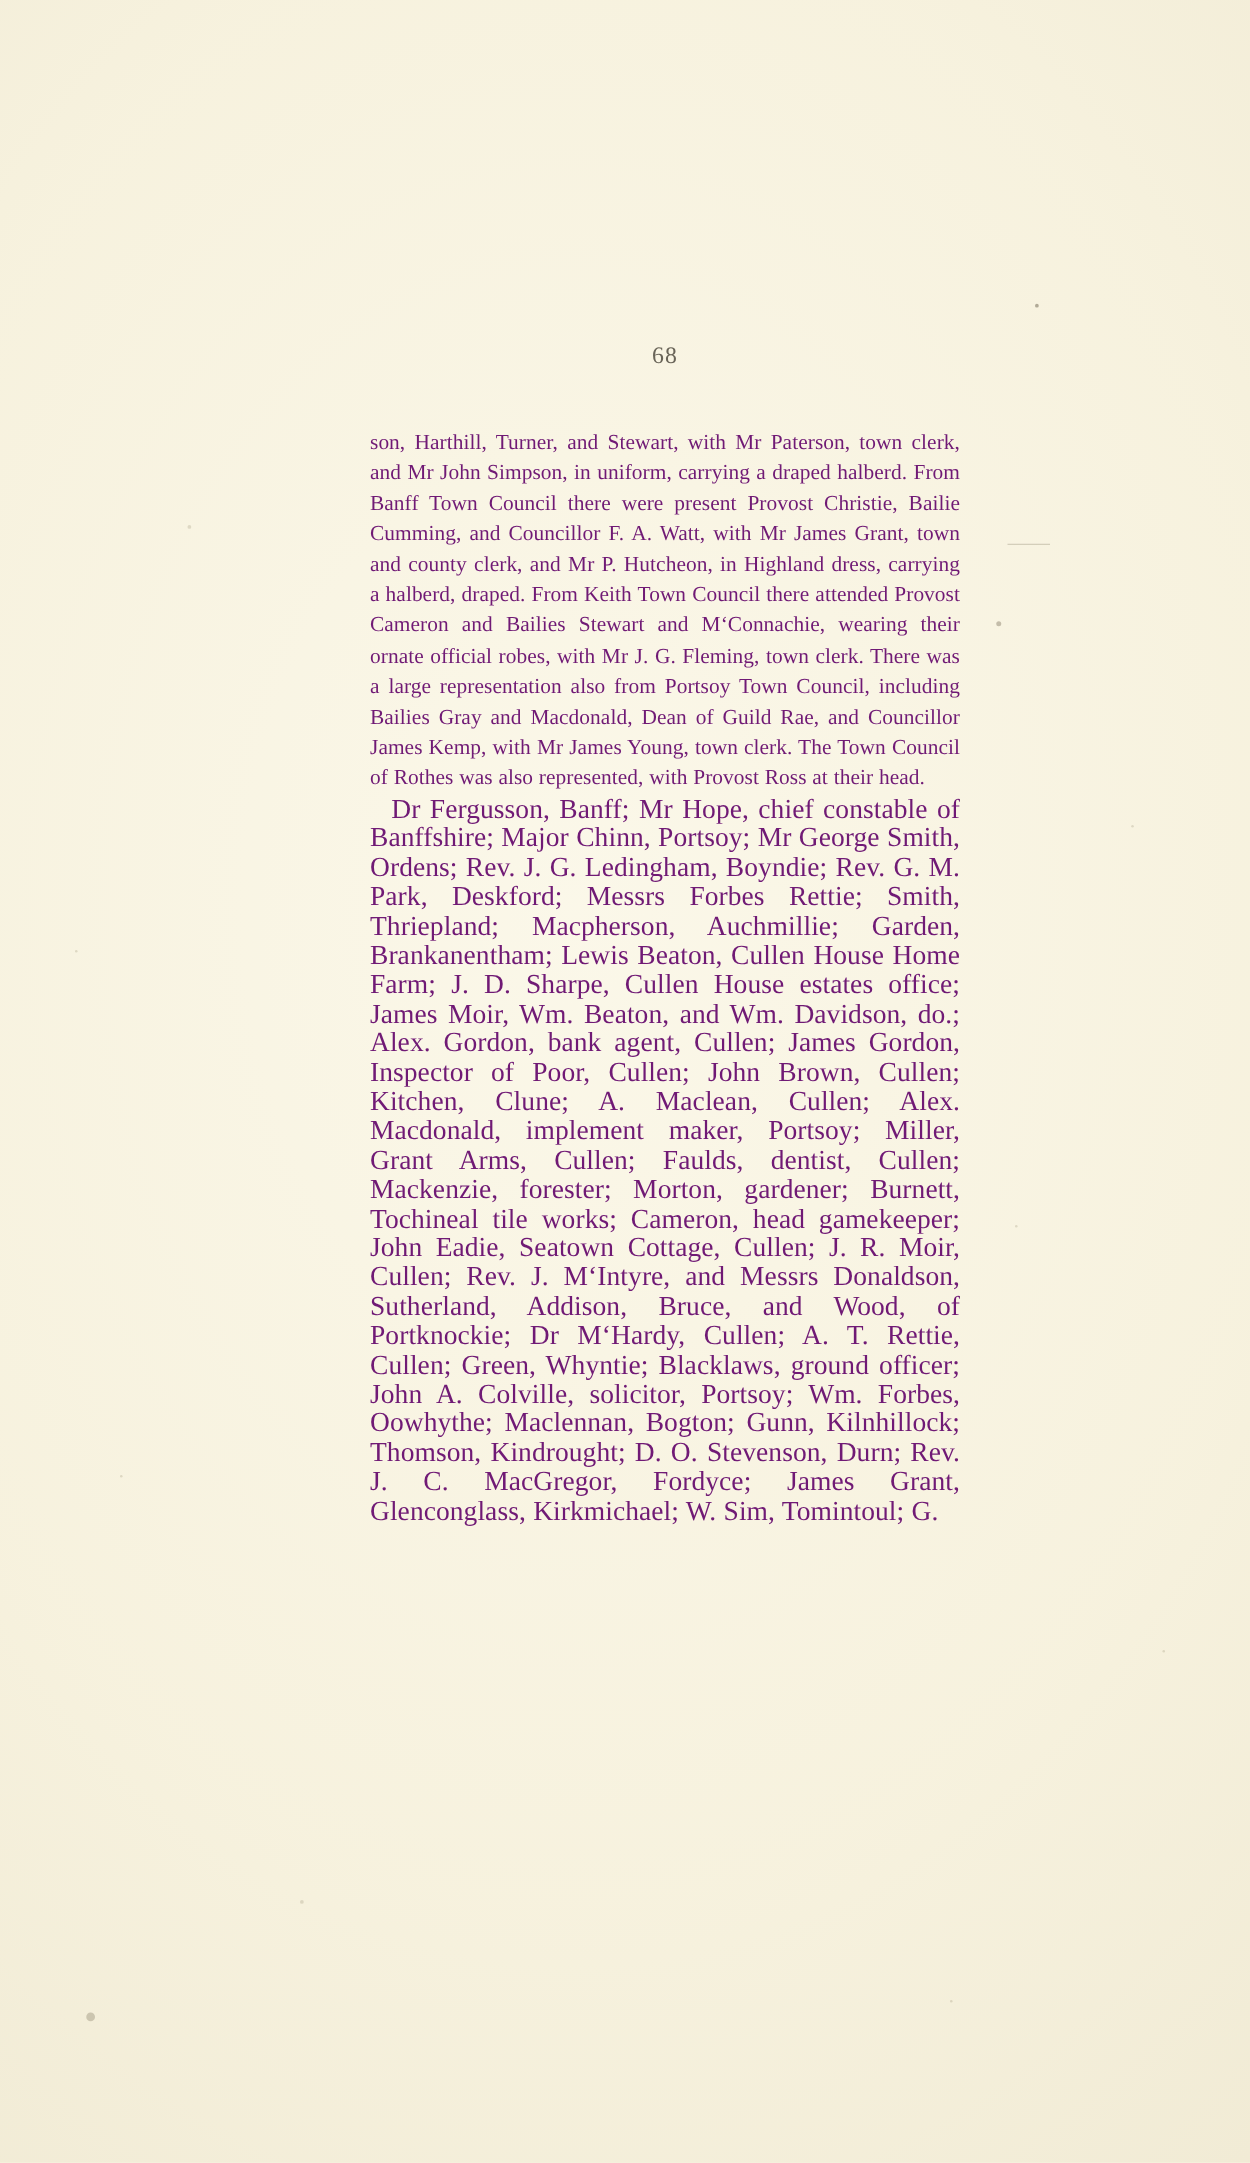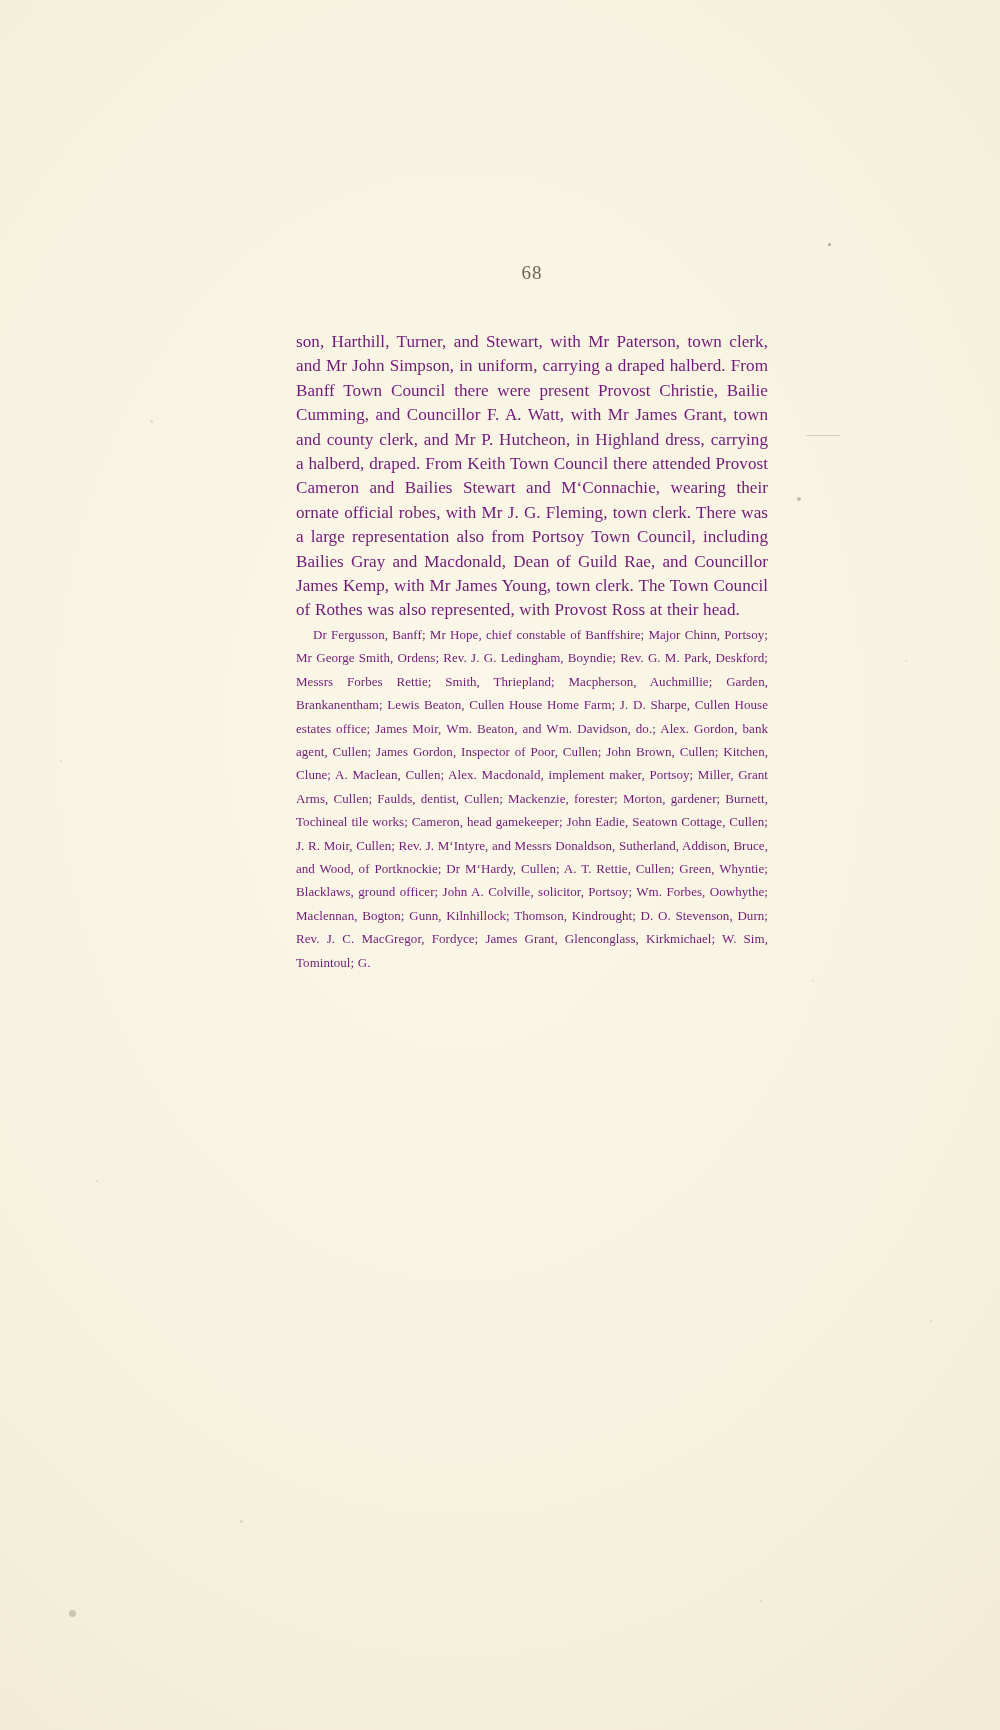--- a/index.html
+++ b/index.html
@@ -41,21 +41,21 @@
     left: 296px;
     top: 262px;
     width: 472px;
   }
 
   .folio {
     text-align: center;
     font-size: 19px;
     letter-spacing: 1px;
     color: #4a453a;
-    margin: 0 0 46px 0;
+    margin: 12px 0 46px 0;
     opacity: 0.82;
   }
 
   
   .col p {
     margin: 0;
     text-align: justify;
     font-size: 17.1px;
     line-height: 24.4px;
     letter-spacing: 0.05px;
@@ -64,21 +64,21 @@
   }
   .col p.cont {
     text-indent: 0;
   }
   .col p.indent {
     text-indent: 17px;
   }
   
   .col p.roster {
     line-height: 23.4px;
-    font-size: 13px;
+    font-size: 22px;
   }
   .col p.roster-lead {
     line-height: 23.8px;
   }
 
   
   .margin-mark {
     position: absolute;
     left: 806px;
     top: 435px;

